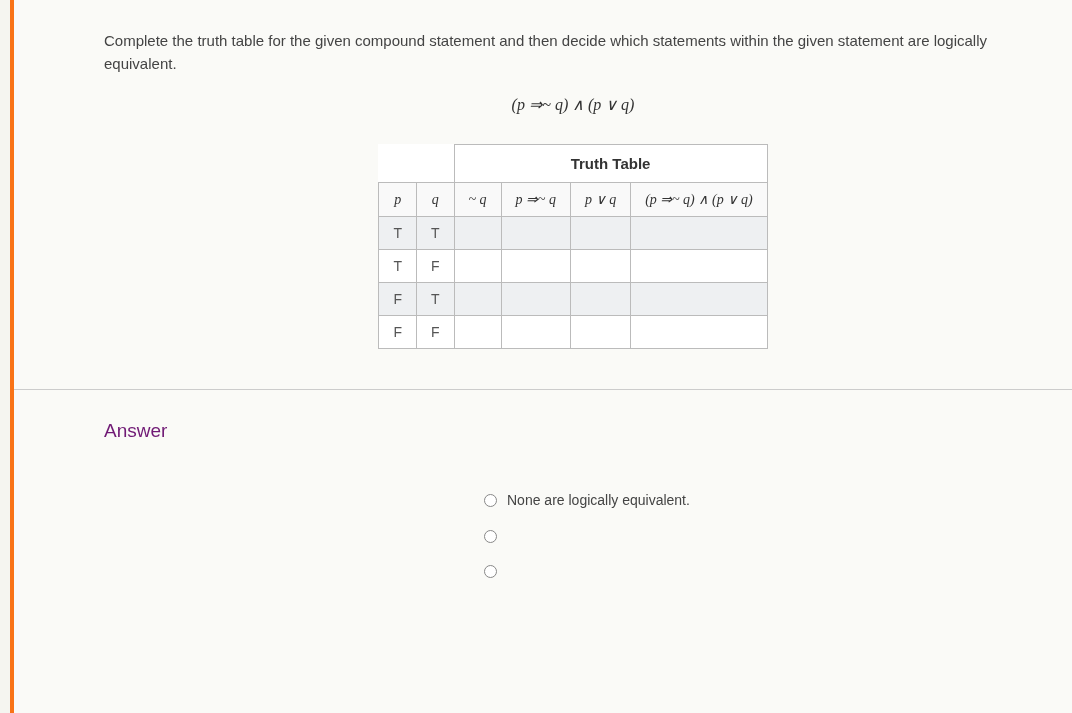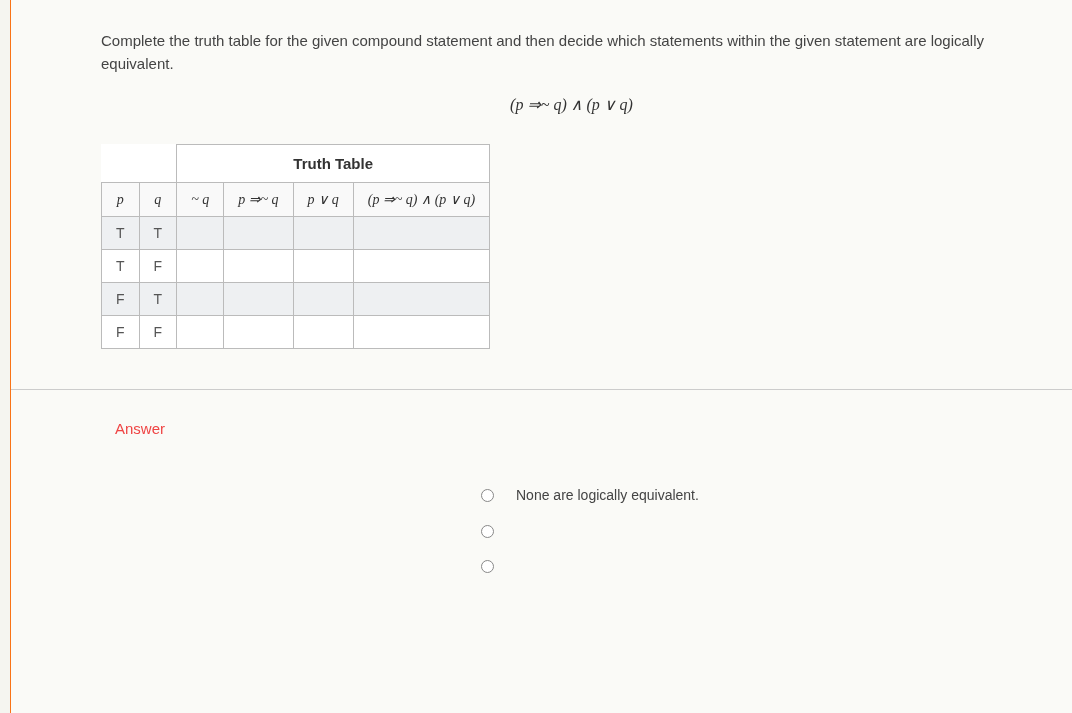--- a/index.html
+++ b/index.html
@@ -10,39 +10,40 @@
     background: #f5f5f0;
     color: #333;
     width: 1072px;
     height: 713px;
     overflow: hidden;
   }
   .page {
     padding: 30px 30px 30px 90px;
     background: #fafaf7;
     min-height: 100%;
-    border-left: 1px solid #f97316;
+    border-left: 4px solid #f97316;
     margin-left: 10px;
   }
   .question-text {
     font-size: 15px;
     color: #444;
     margin-bottom: 20px;
     line-height: 1.5;
   }
   .expression {
     text-align: center;
     font-style: italic;
     font-family: Georgia, 'Times New Roman', serif;
     font-size: 16px;
     margin: 15px 0 30px 0;
     color: #333;
   }
   .table-wrap {
     display: flex;
+    justify-content: center;
     margin-bottom: 40px;
   }
   table.truth {
     border-collapse: collapse;
     background: #fff;
   }
   table.truth th, table.truth td {
     border: 1px solid #bbb;
     padding: 8px 14px;
     text-align: center;
@@ -75,35 +76,33 @@
     min-width: 80px;
   }
   .wide-cell {
     min-width: 140px;
   }
   .divider {
     border-top: 1px solid #ccc;
     margin: 30px -30px 30px -90px;
   }
   .answer-label {
-    font-size: 15px;
-    color: #ef4444;
+    font-size: 19px;
+    color: #701a75;
     margin-bottom: 50px;
-    margin-left: 14px;
   }
   .options {
     padding-left: 380px;
   }
   .option-row {
     display: flex;
     align-items: center;
     margin-bottom: 22px;
     font-size: 14px;
     color: #444;
-    gap: 12px;
   }
   .radio {
     width: 13px;
     height: 13px;
     border: 1.5px solid #888;
     border-radius: 50%;
     margin-right: 10px;
     flex-shrink: 0;
     background: #fff;
   }

